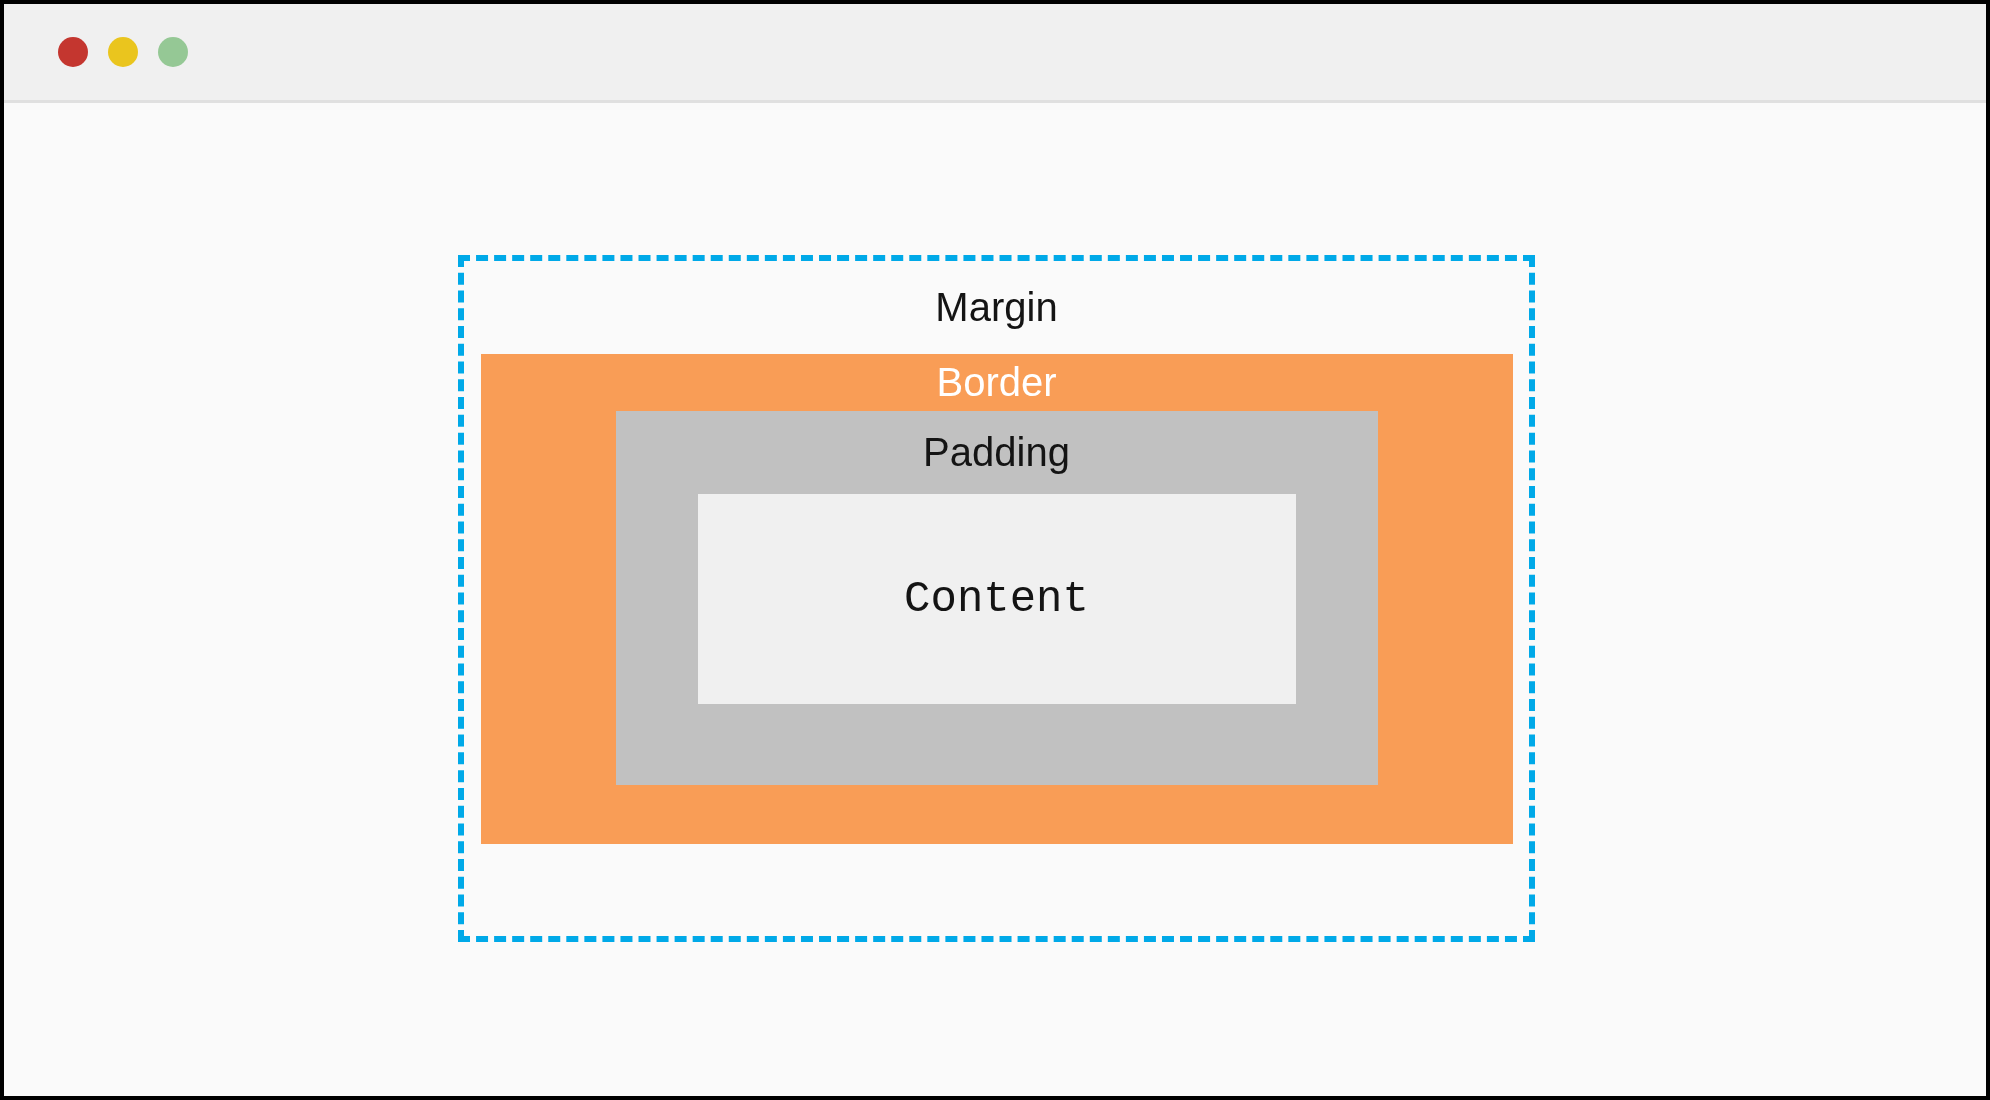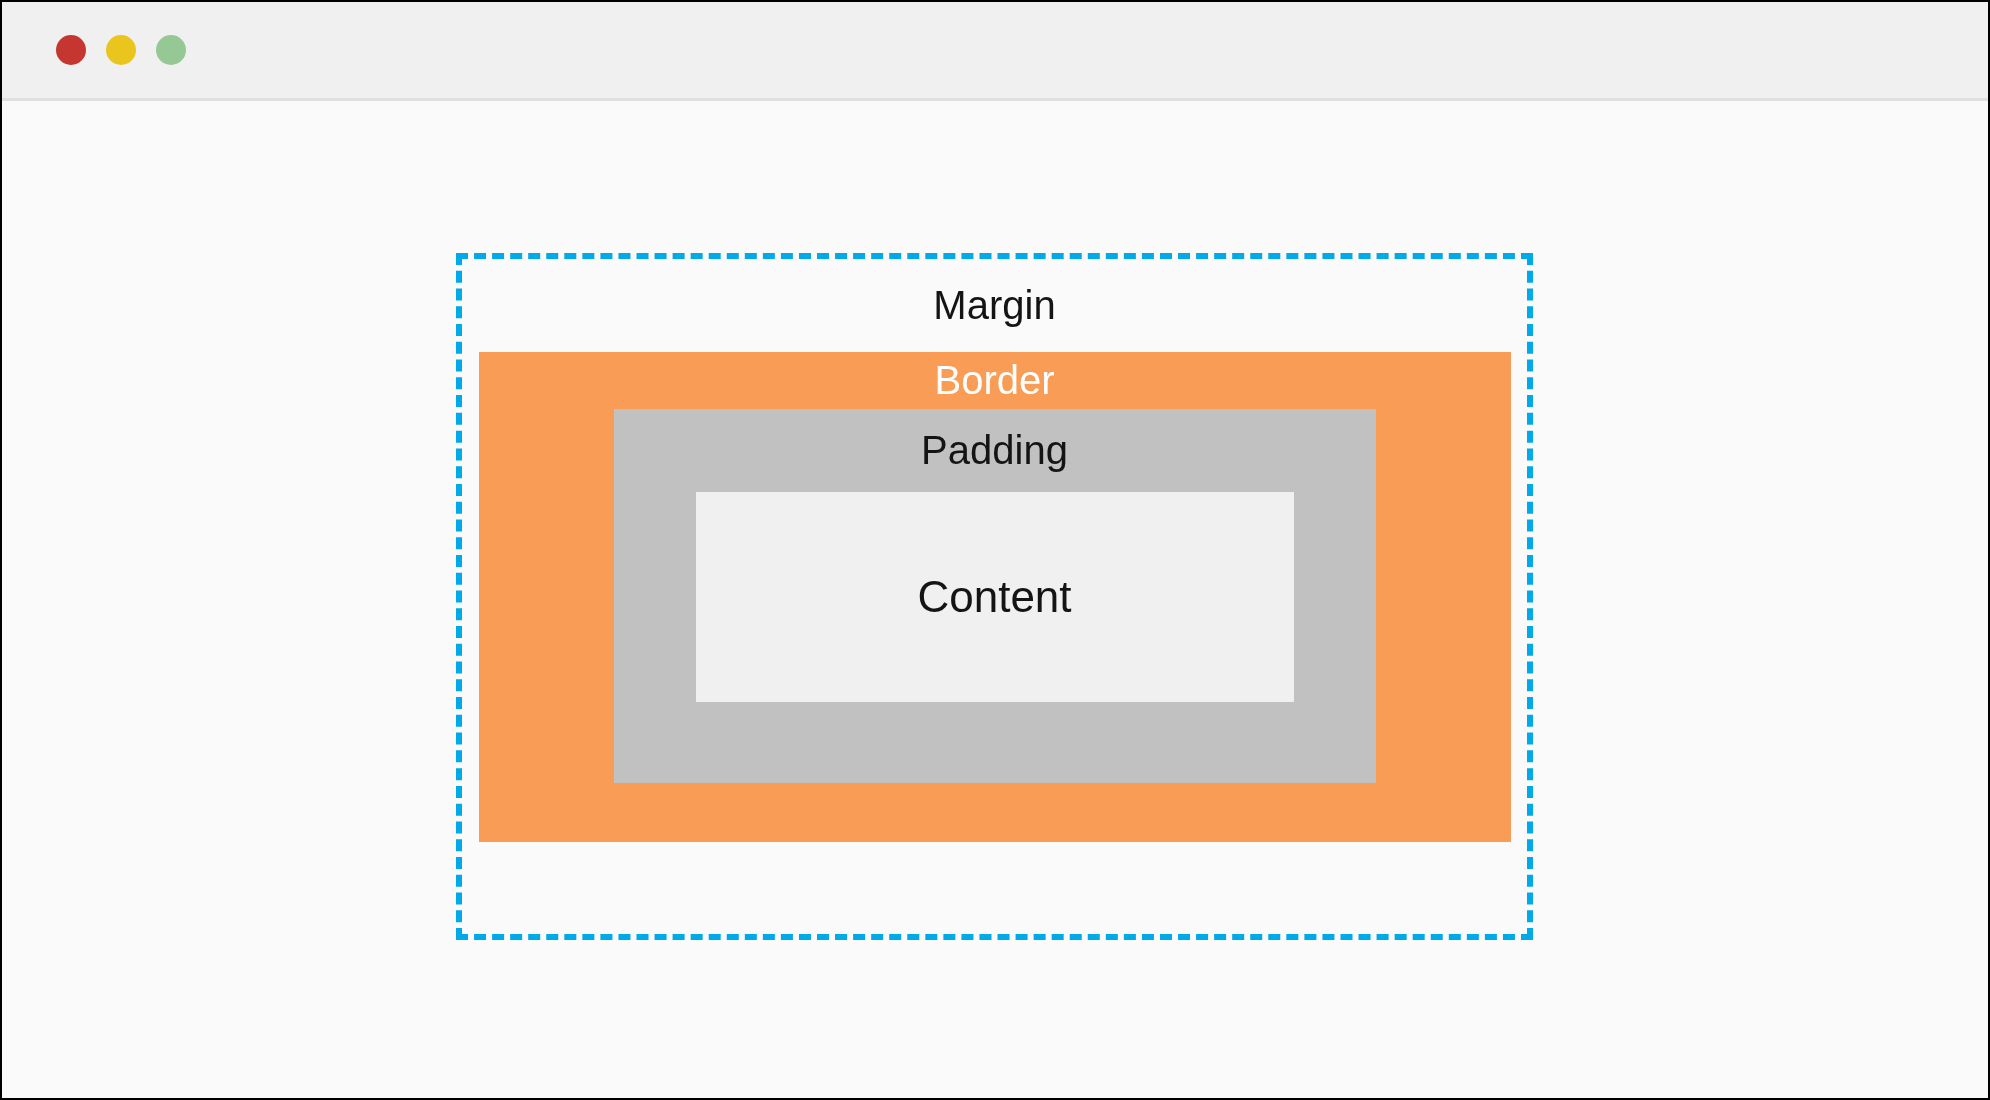--- a/index.html
+++ b/index.html
@@ -9,21 +9,21 @@
     height: 1100px;
     background: #ffffff;
     font-family: "Liberation Sans", sans-serif;
   }
   .window {
     position: relative;
     width: 1990px;
     height: 1100px;
     box-sizing: border-box;
     background: #fafafa;
-    border: 2px solid #000000;
+    border: 4px solid #000000;
     overflow: hidden;
   }
   .titlebar {
     height: 96px;
     background: #f0f0f0;
     border-bottom: 3px solid #e0e0e0;
     display: flex;
     align-items: center;
     padding-left: 54px;
     box-sizing: content-box;
@@ -94,20 +94,20 @@
     <div class="band-label margin-label">Margin</div>
 
     <div class="border-box" style="background: rgb(249, 157, 86);">
 
       <div class="band-label border-label">Border</div>
 
       <div class="padding-box" style="background: rgb(193, 193, 193);">
 
         <div class="band-label padding-label">Padding</div>
 
-        <div class="content-box" style="background: rgb(240, 240, 240);">
+        <div class="content-box" style="background: rgb(240, 240, 240); font-family: Liberation Mono, monospace;">
           <span>Content</span>
         </div>
 
       </div>
     </div>
   </div>
 </div>
 
 </body></html>

